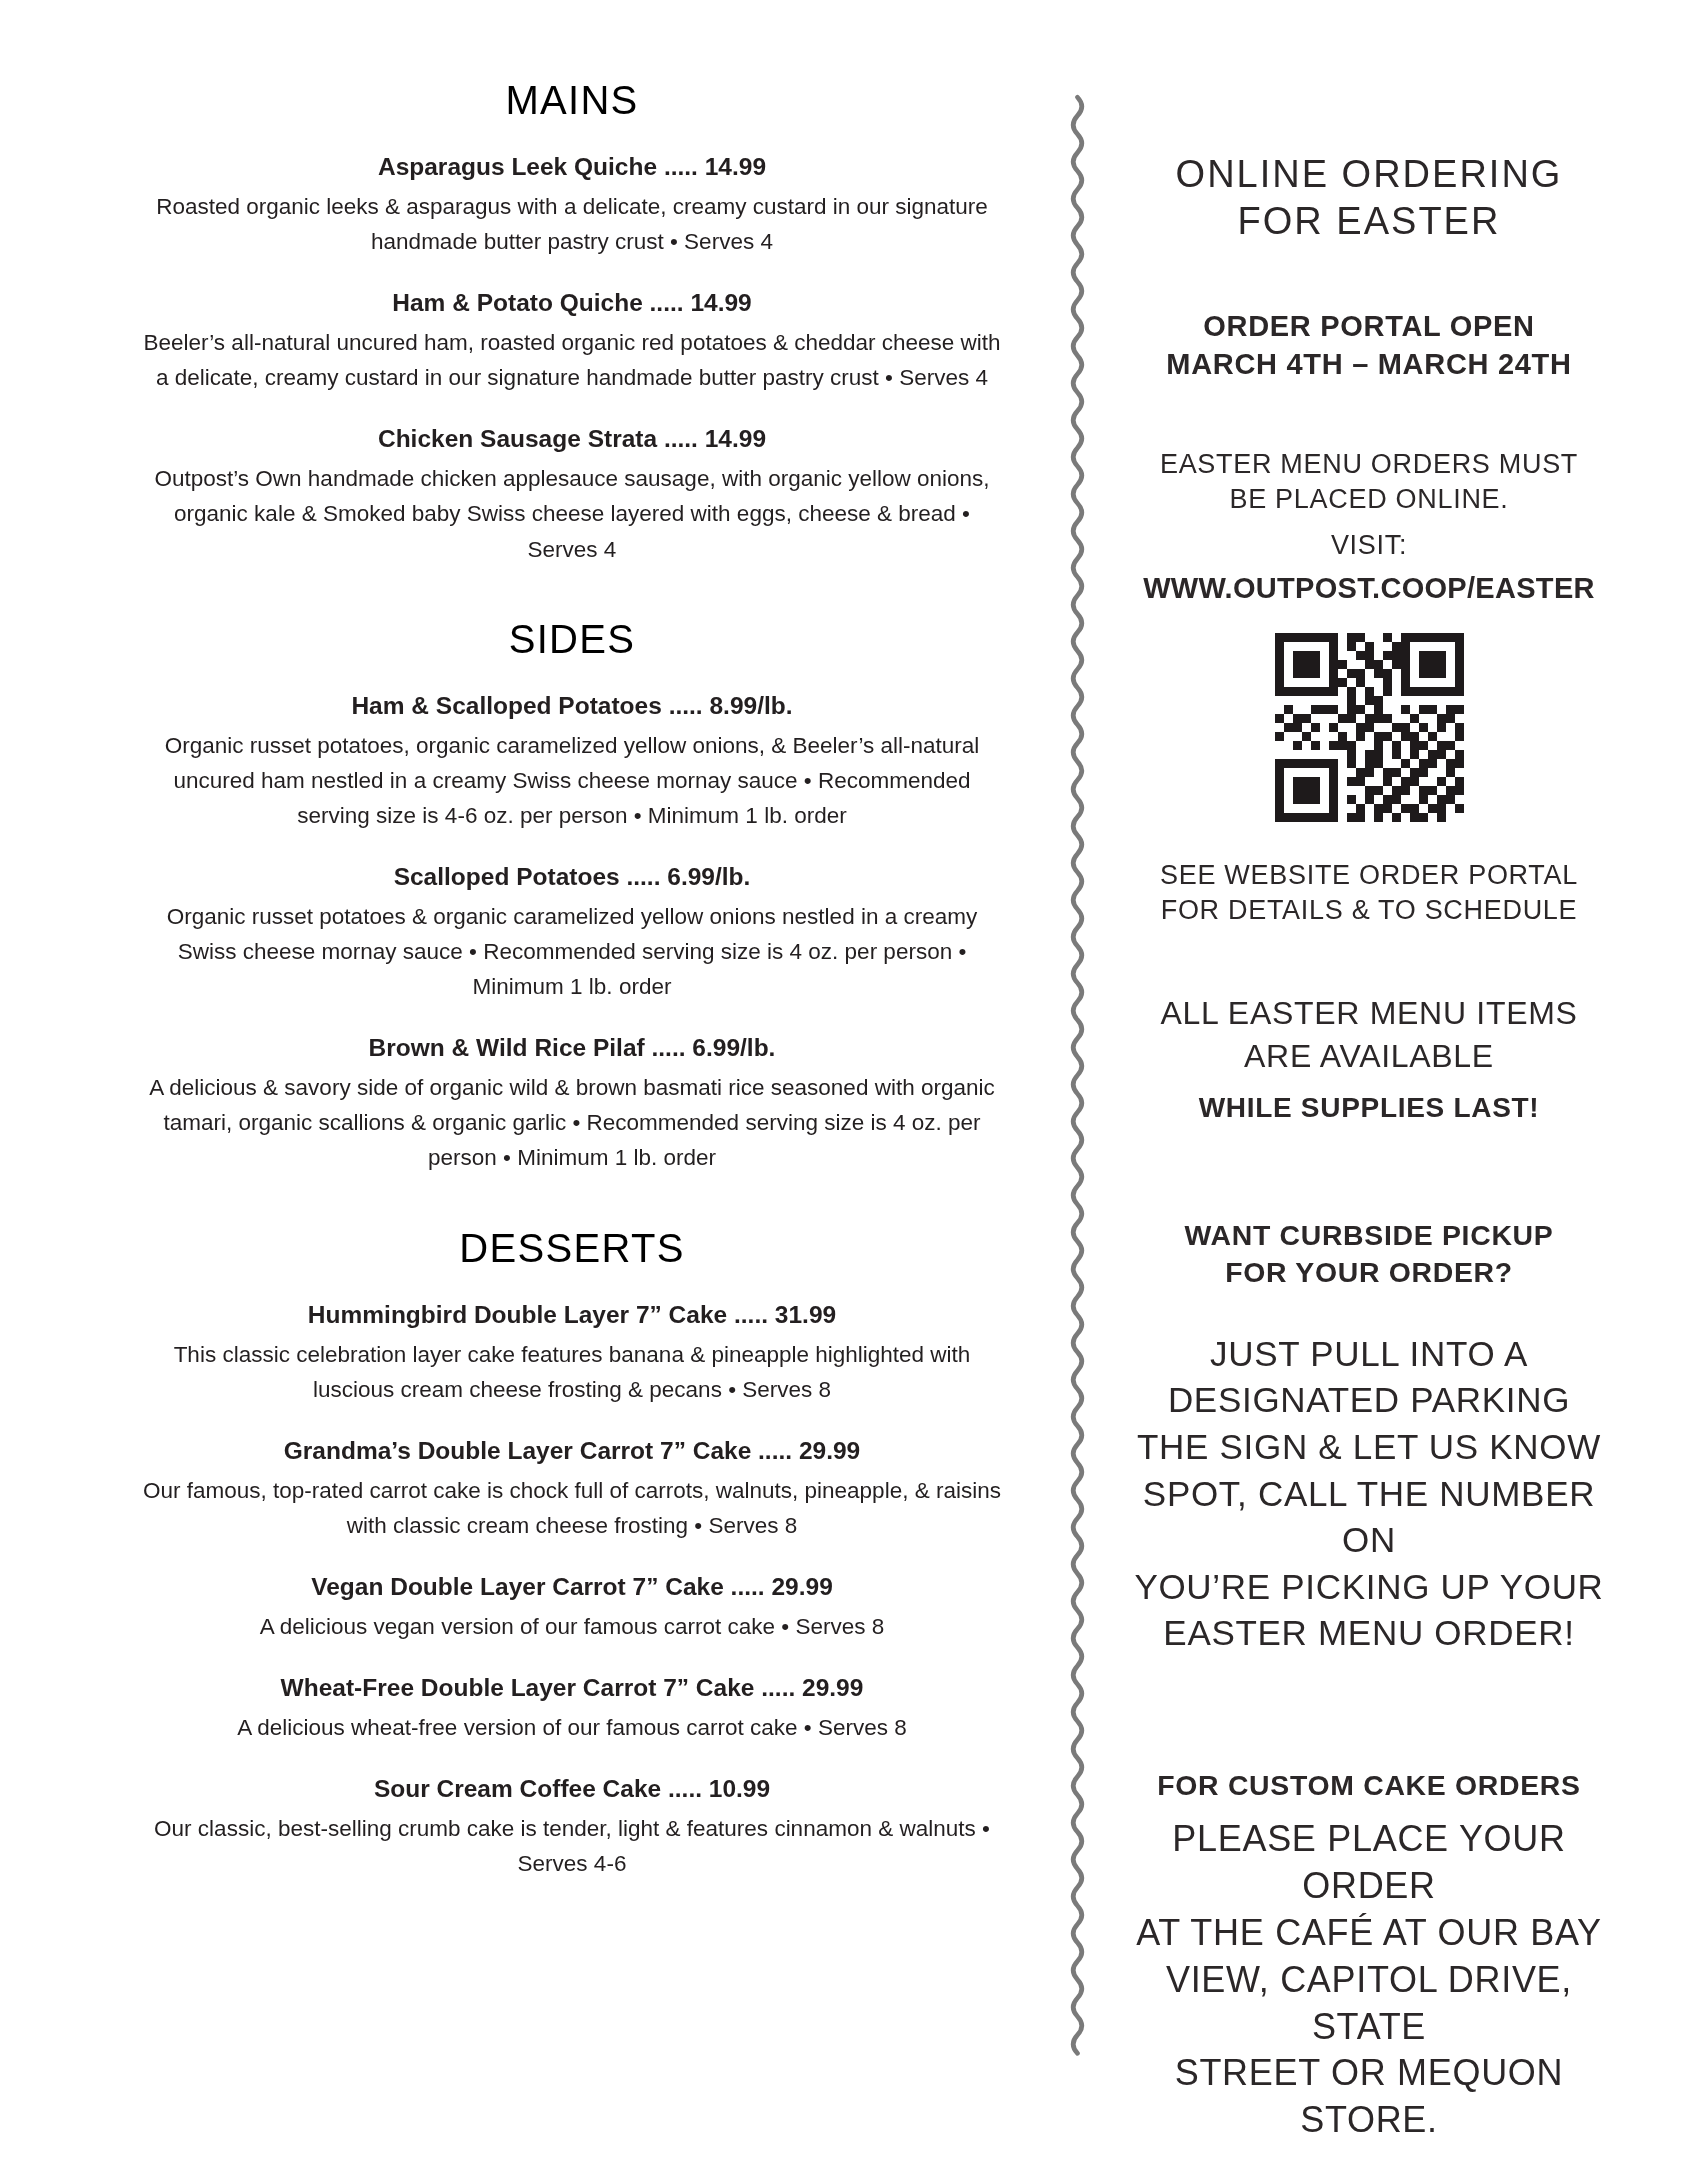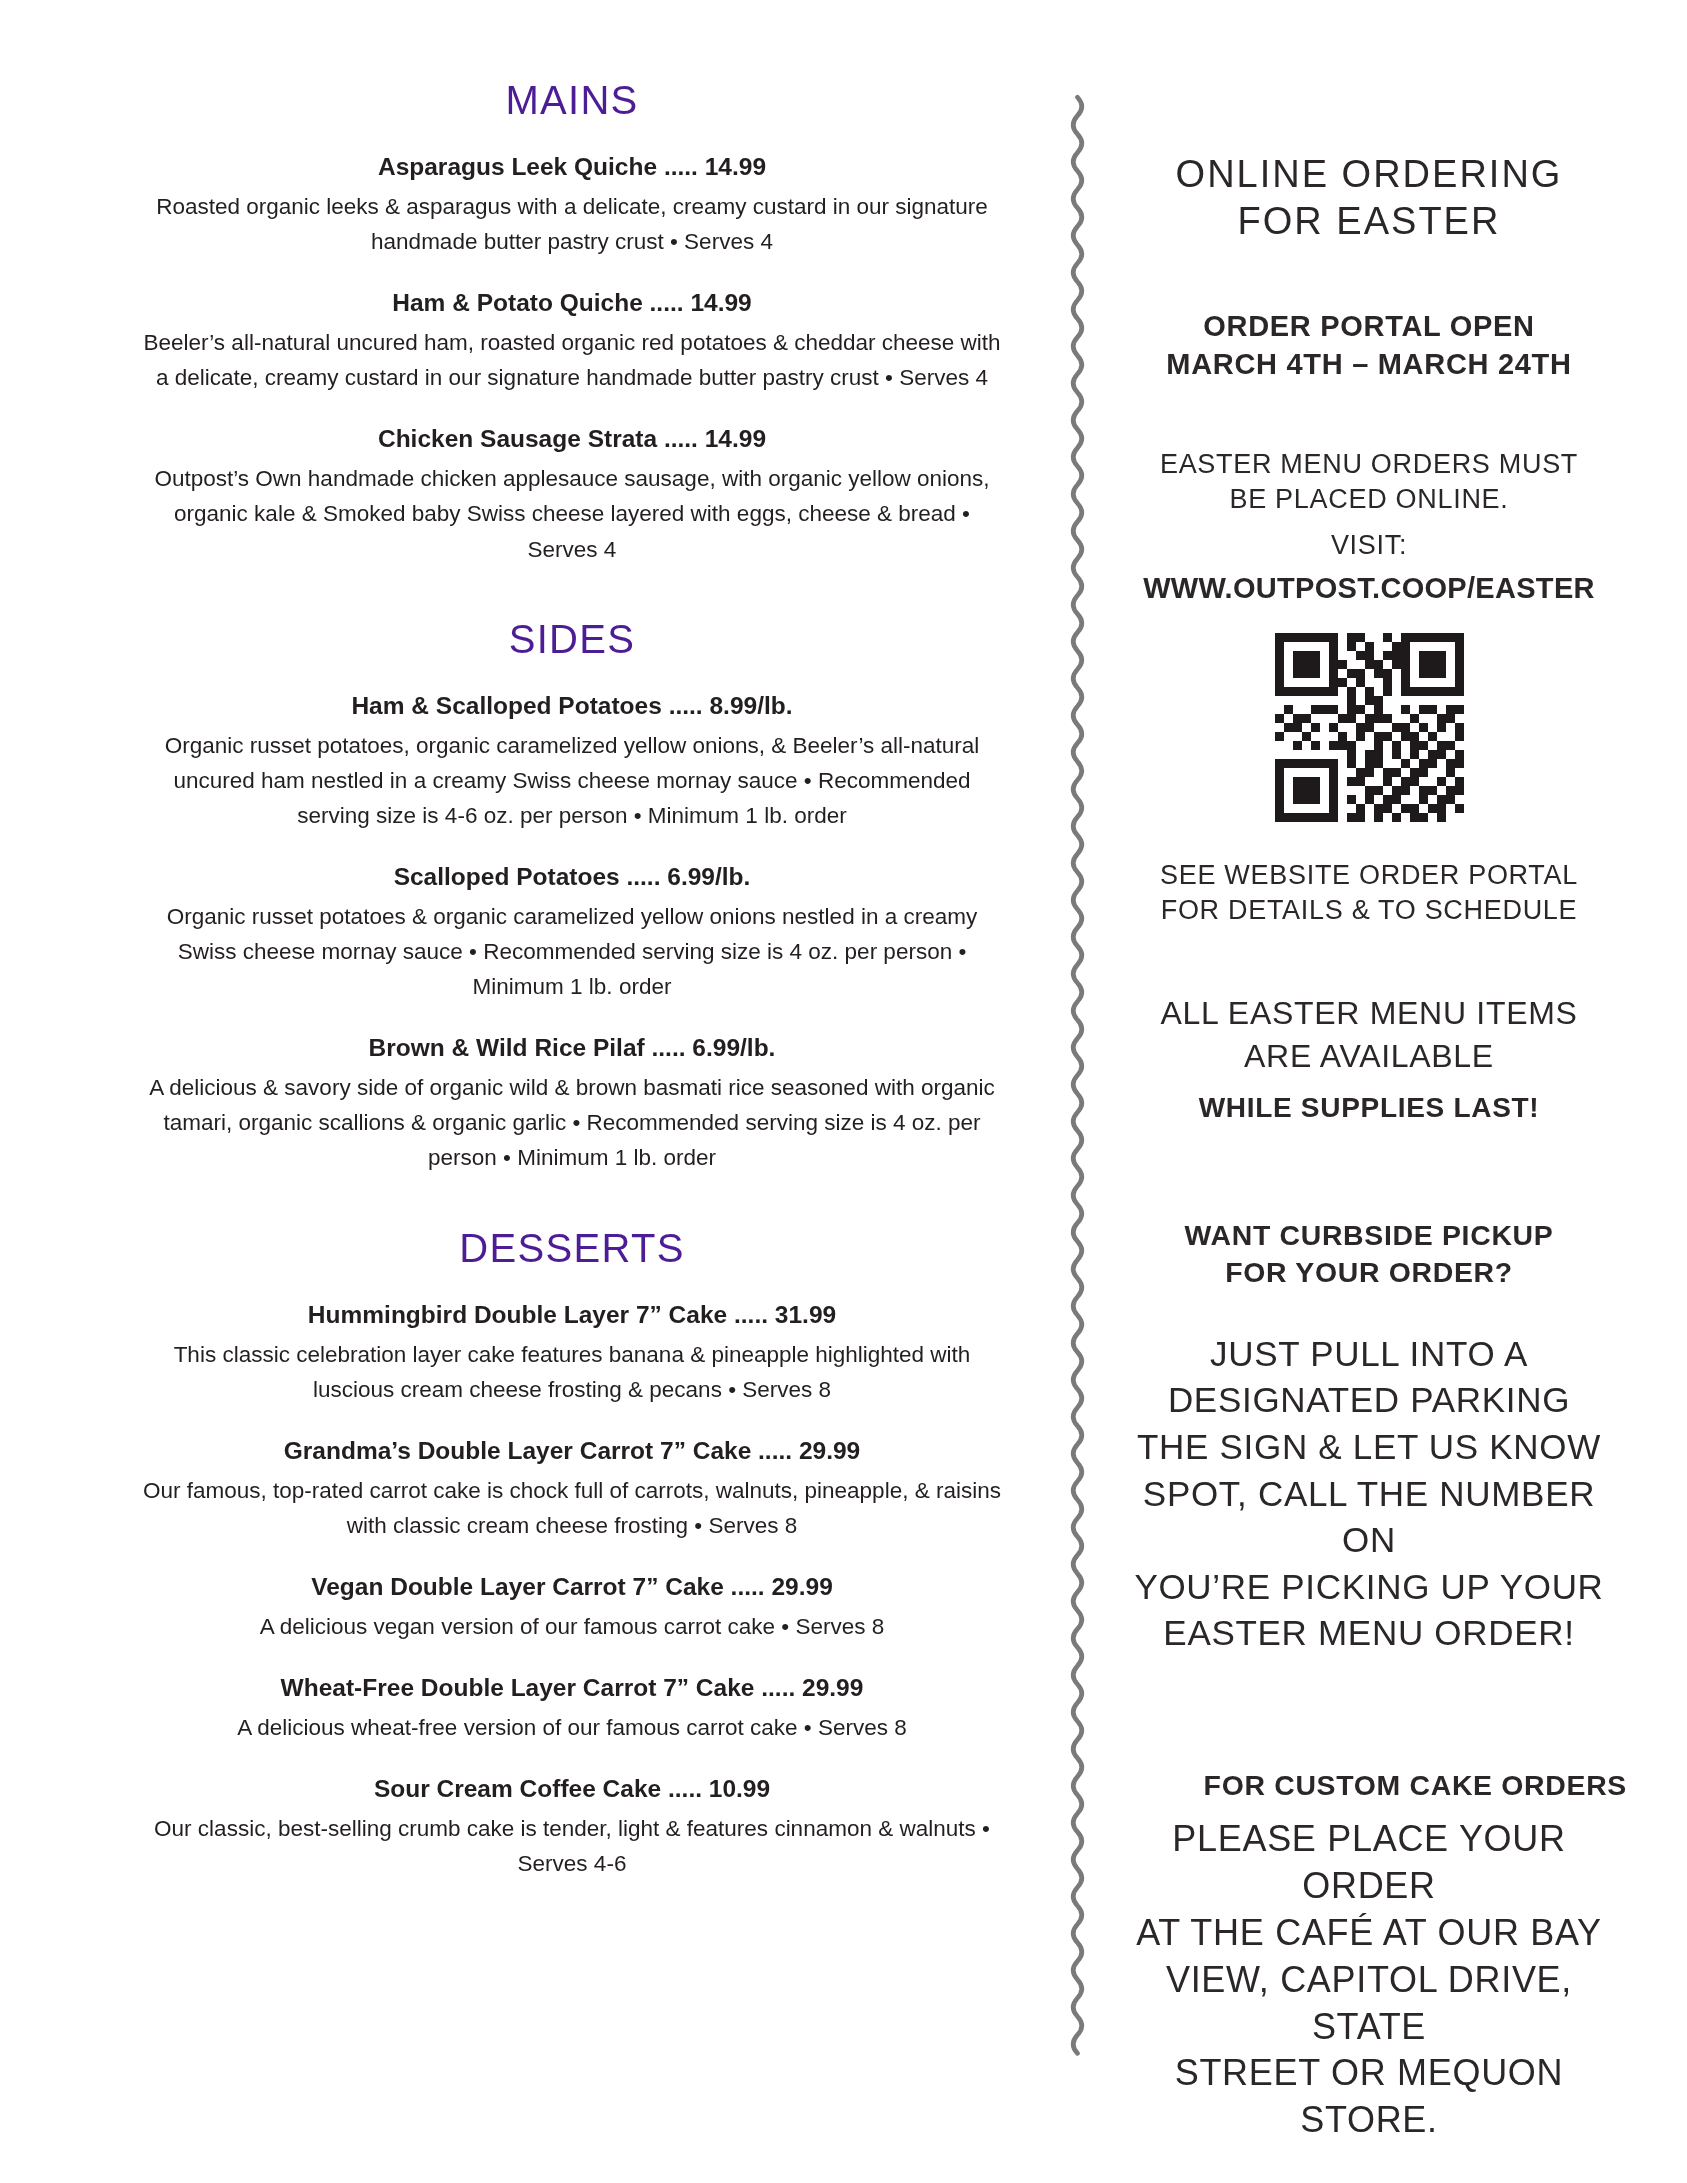--- a/index.html
+++ b/index.html
@@ -11,21 +11,21 @@
   }
   .page { position:absolute; inset:0; background:#ffffff; }
 
   
   .left-col {
     position:absolute; left:112px; top:78px; width:920px;
     text-align:center;
   }
   .section-title {
     font-size:40px; font-weight:400; letter-spacing:1.3px;
-    color:#4c1d95; margin:50px auto 6.6px;
+    color:#000000; margin:50px auto 6.6px;
   }
   .section:first-child .section-title { margin-top:0; }
   .item-name {
     font-size:24.5px; font-weight:700; letter-spacing:0;
     margin:30px auto 8px; color:#231f20;
   }
   .item-desc {
     font-size:22.5px; line-height:1.56; max-width:860px;
     margin:0 auto; color:#231f20;
   }
@@ -44,21 +44,21 @@
   .rc-orders-online { font-size:27px; letter-spacing:0.7px; line-height:1.3; margin-top:63px; }
   .rc-visit         { font-size:27px; letter-spacing:0.7px; margin-top:13.2px; }
   .rc-url           { font-size:29px; font-weight:700; letter-spacing:0.3px; margin-top:10.6px; }
   .rc-qr            { width:189px; height:189px; margin:28px auto 0; }
   .rc-qr svg        { width:189px; height:189px; shape-rendering:crispEdges; fill:#1e1a1b; }
   .rc-portal-details{ font-size:27px; letter-spacing:0.7px; line-height:1.33; margin-top:36px; }
   .rc-availability  { font-size:32px; letter-spacing:0.7px; line-height:1.33; margin-top:63px; }
   .rc-supplies      { font-size:28px; font-weight:700; letter-spacing:0.7px; margin-top:14.6px; }
   .rc-curbside-head { font-size:28.4px; font-weight:700; letter-spacing:0.7px; line-height:1.3; margin-top:93px; }
   .rc-curbside-body { font-size:35px; letter-spacing:0.7px; line-height:1.33; margin-top:40px; }
-  .rc-custom-head   { font-size:28.4px; font-weight:700; letter-spacing:0.7px; margin-top:112px;text-align:right; }
+  .rc-custom-head   { font-size:28.4px; font-weight:700; letter-spacing:0.7px; margin-top:112px; }
   .rc-custom-body   { font-size:36px; letter-spacing:0.7px; line-height:1.3; margin-top:14.6px; }
 </style>
 </head>
 <body>
 
 <div class="page">
 
   <div class="left-col">
 
     <div class="section">

